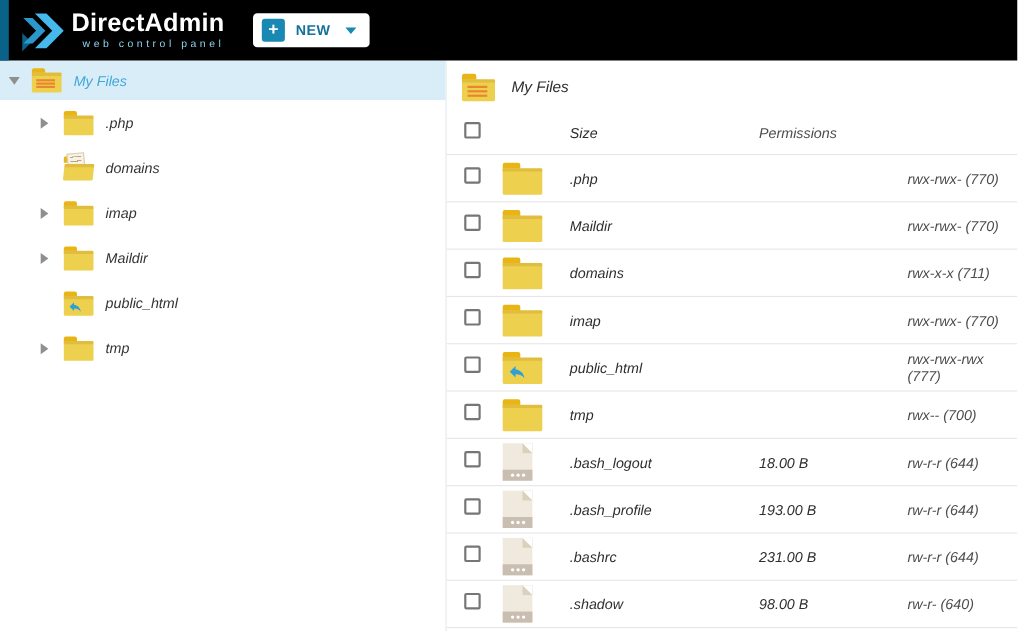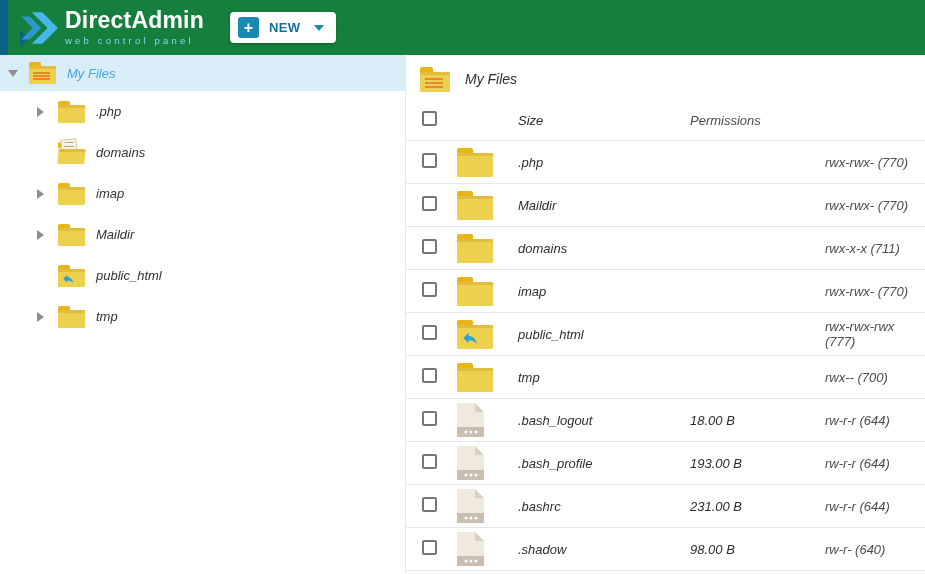--- a/index.html
+++ b/index.html
@@ -1,24 +1,24 @@
 <!DOCTYPE html>
 <html><head>
 <meta charset="utf-8">
 <style>
   * { margin:0; padding:0; box-sizing:border-box; }
   html,body { width:925px; height:574px; overflow:hidden; background:#fff;
               font-family:"Liberation Sans", sans-serif; }
 
   
-  .app-header { position:relative; height:55px; background:#15803d; display:flex; align-items:center; }
+  .app-header { position:relative; height:55px; background:#000000; display:flex; align-items:center; }
   .header-strip { position:absolute; left:0; top:0; width:8px; height:100%; background:#0a6289; }
   .logo { display:flex; align-items:center; margin-left:16px; gap:7px; cursor:pointer; }
   .brand-text .name { color:#fff; font-size:23px; font-weight:bold; letter-spacing:.2px; line-height:1; }
-  .brand-text .sub  { color:#8ed2ee; font-size:9.5px; letter-spacing:3.2px; margin-top:3px; }
+  .brand-text .sub  { color:#8ed2ee; font-size:9.5px; letter-spacing:3.2px; margin-top:3px;text-align:right; }
   .new-btn { margin-left:26px; display:flex; align-items:center; gap:10px; background:#fff; border:none;
              border-radius:4px; padding:5px 12px 5px 8px; height:31px; cursor:pointer;
              box-shadow:0 1px 3px rgba(0,0,0,.28); }
   .plus-box { width:21px; height:21px; background:#1989b4; color:#fff; border-radius:3px; font-size:16px;
               font-weight:bold; display:flex; align-items:center; justify-content:center; line-height:1; }
   .new-label { color:#14719c; font-weight:bold; font-size:13px; letter-spacing:.4px; }
   .btn-caret { width:0; height:0; border-left:5px solid transparent; border-right:5px solid transparent;
                border-top:6px solid #1989b4; margin-left:4px; }
 
   

